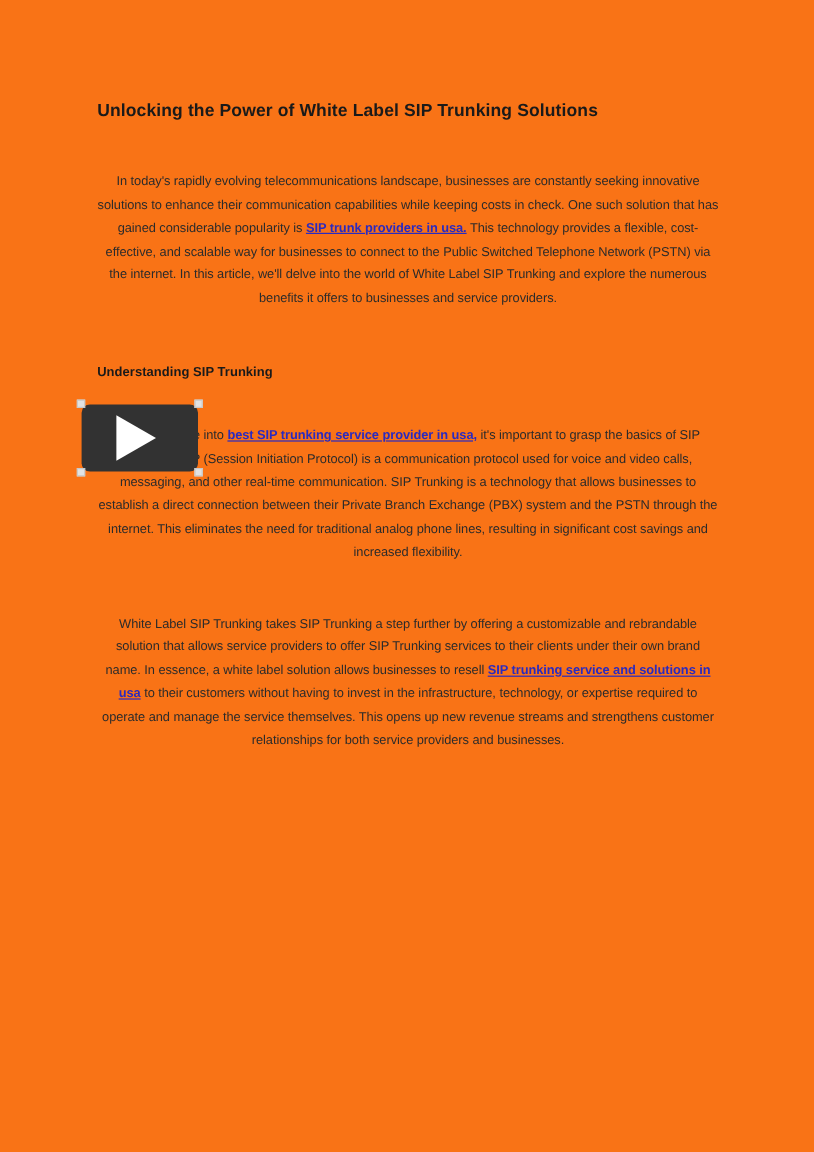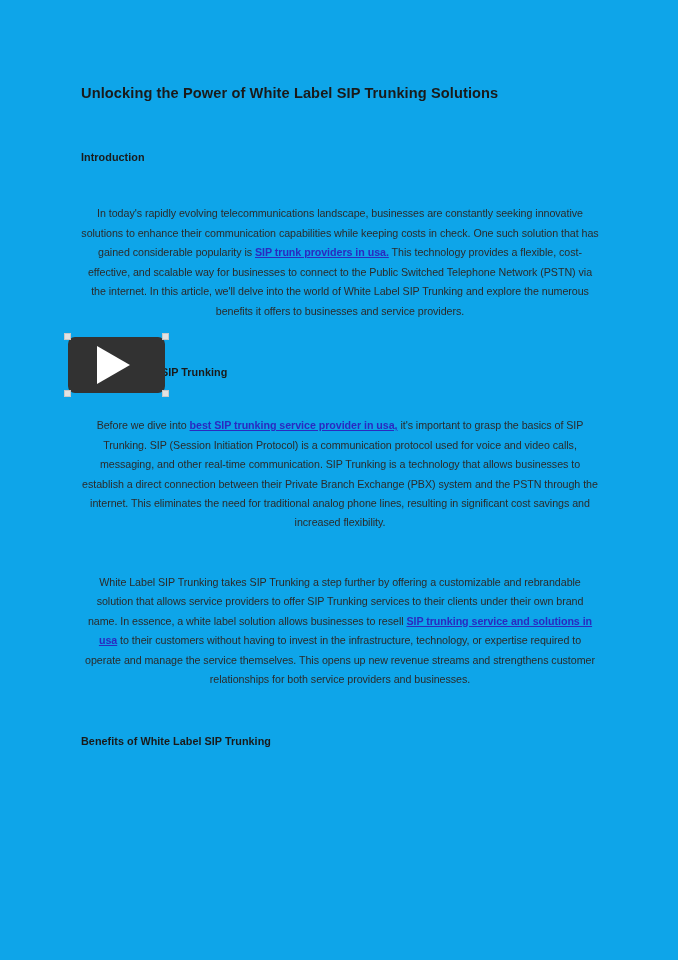--- a/index.html
+++ b/index.html
@@ -14,21 +14,21 @@
     font-family: "Liberation Sans", sans-serif;
     -webkit-font-smoothing: antialiased;
   }
 
   .page {
     position: absolute;
     left: 0;
     top: 0;
     width: 678px;
     height: 960px;
-    background: #0ea5e9;
+    background: #f97316;
     overflow: hidden;
   }
 
   .doc-body {
     position: absolute;
     left: 81px;
     top: 0;
     width: 518px;
   }
 
@@ -119,32 +119,30 @@
 </style>
 </head>
 <body>
 
 <div class="page">
 
   <div class="doc-body">
 
     <h1 class="doc-title">Unlocking the Power of White Label SIP Trunking Solutions</h1>
 
-    <h2 class="section-heading h-introduction">Introduction</h2>
 
     <p class="para p-intro"><span>In today's rapidly evolving telecommunications landscape, businesses are constantly seeking innovative solutions to enhance their communication capabilities while keeping costs in check. One such solution that has gained considerable popularity is </span><a class="doc-link">SIP trunk providers in usa.</a><span> This technology provides a flexible, cost-effective, and scalable way for businesses to connect to the Public Switched Telephone Network (PSTN) via the internet. In this article, we'll delve into the world of White Label SIP Trunking and explore the numerous benefits it offers to businesses and service providers.</span></p>
 
     <h2 class="section-heading h-understanding">Understanding SIP Trunking</h2>
 
     <p class="para p-before"><span>Before we dive into </span><a class="doc-link">best SIP trunking service provider in usa,</a><span> it's important to grasp the basics of SIP Trunking. SIP (Session Initiation Protocol) is a communication protocol used for voice and video calls, messaging, and other real-time communication. SIP Trunking is a technology that allows businesses to establish a direct connection between their Private Branch Exchange (PBX) system and the PSTN through the internet. This eliminates the need for traditional analog phone lines, resulting in significant cost savings and increased flexibility.</span></p>
 
 
     <p class="para p-whitelabel"><span>White Label SIP Trunking takes SIP Trunking a step further by offering a customizable and rebrandable solution that allows service providers to offer SIP Trunking services to their clients under their own brand name. In essence, a white label solution allows businesses to resell </span><a class="doc-link">SIP trunking service and solutions in usa</a><span> to their customers without having to invest in the infrastructure, technology, or expertise required to operate and manage the service themselves. This opens up new revenue streams and strengthens customer relationships for both service providers and businesses.</span></p>
 
-    <h2 class="section-heading h-benefits">Benefits of White Label SIP Trunking</h2>
 
   </div>
 
   <div class="video-embed">
     <div class="video-frame"></div>
     <div class="play-triangle"></div>
     <div class="sel-handle sh-tl"></div>
     <div class="sel-handle sh-tr"></div>
     <div class="sel-handle sh-bl"></div>
     <div class="sel-handle sh-br"></div>

